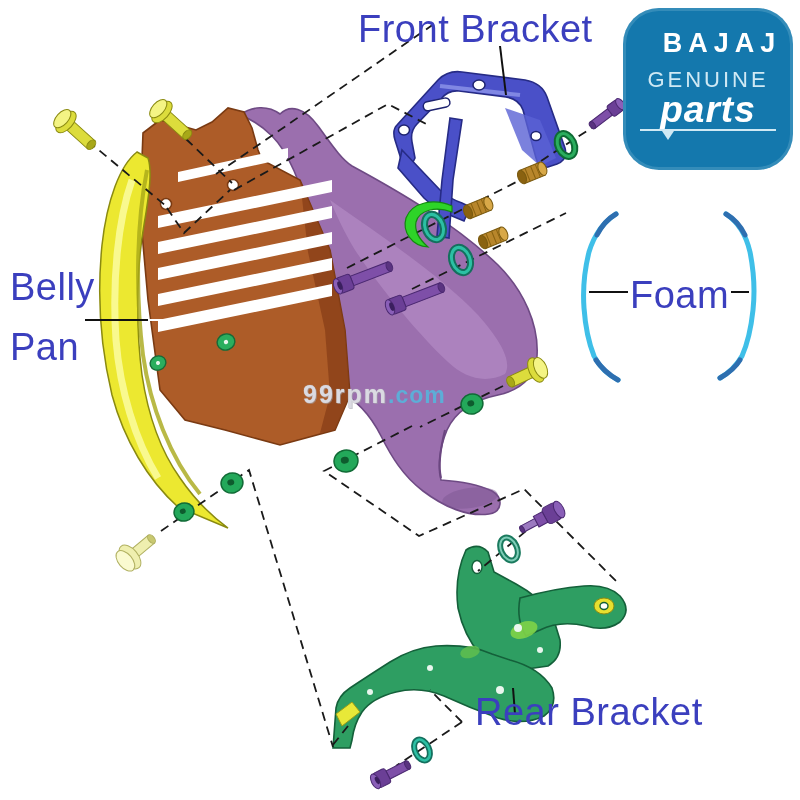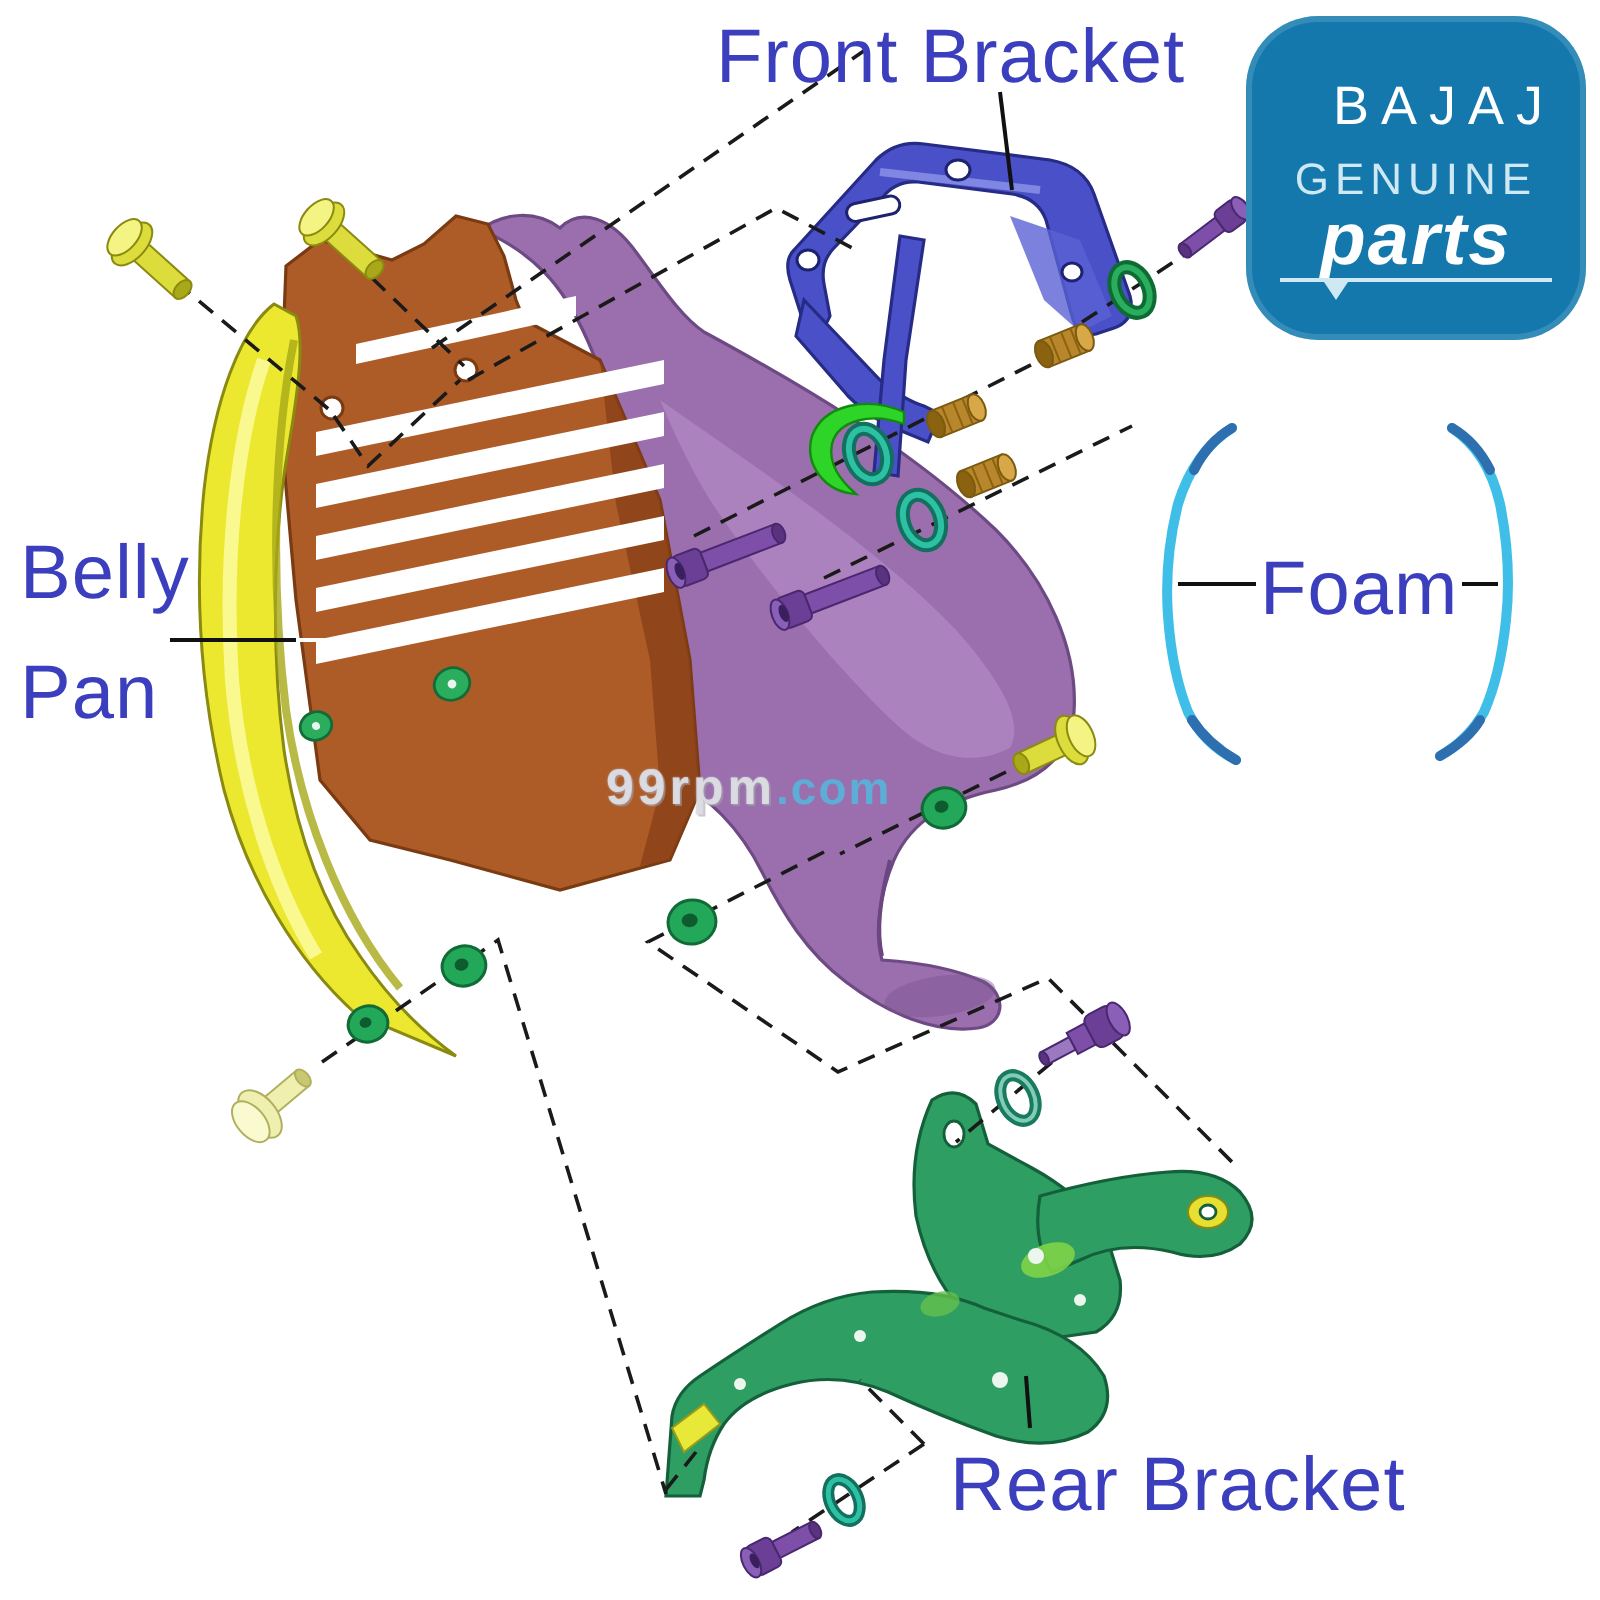--- a/index.html
+++ b/index.html
@@ -7,21 +7,21 @@
           font-family:"Liberation Sans", sans-serif;}
   svg{position:absolute;left:0;top:0;}
   .lbl{position:absolute;color:#3B3FBE;font-size:38px;font-weight:400;white-space:nowrap;
        letter-spacing:0.5px;line-height:1;}
   .watermark{position:absolute;left:303px;top:380px;font-weight:bold;white-space:nowrap;}
   .wm-name{font-size:25px;color:rgba(225,225,232,0.85);
            text-shadow:0 0 1px #b9b9c0, 1px 1px 0 rgba(160,160,168,0.55);letter-spacing:2px;}
   .wm-tld{font-size:23px;color:rgba(72,193,228,0.75);letter-spacing:1px;}
   .logo{position:absolute;left:623px;top:8px;width:170px;height:162px;background:#1478AD;
         border-radius:36px;text-align:center;box-shadow:inset 0 0 0 3px rgba(200,235,245,0.18);}
-  .logo-brand{margin-top:30px;color:#ffffff;font-size:27px;font-weight:normal;letter-spacing:6px;padding-left:28px;}
+  .logo-brand{margin-top:20px;color:#ffffff;font-size:27px;font-weight:bold;letter-spacing:6px;padding-left:28px;}
   .logo-genuine{margin-top:8px;color:#CFE9F4;font-size:22px;font-weight:400;letter-spacing:3px;}
   .logo-parts{margin-top:-4px;color:#ffffff;font-size:37px;font-weight:bold;letter-spacing:1px;font-style:italic;}
   .logo-rule{position:relative;margin:0 auto;margin-top:-2px;width:136px;
              border-top:2.5px solid #CFE9F4;}
   .logo-arrow{position:absolute;left:22px;top:0px;width:0;height:0;
               border-top:9px solid #CFE9F4;border-left:6px solid transparent;
               border-right:6px solid transparent;}
 </style>
 </head>
 <body>
@@ -267,21 +267,21 @@
     <rect x="10" y="-3.5" width="16" height="7" fill="#9B79C0" stroke="#4A2870" stroke-width="1"></rect>
     <ellipse cx="26" cy="0" rx="2" ry="3.5" fill="#5A3380" stroke="#4A2870" stroke-width="1"></ellipse>
   </g>
 
 </svg>
 
 <div class="lbl" style="left:10px;top:268px;">Belly</div>
 <div class="lbl" style="left:358px;top:10px;">Front Bracket</div>
 <div class="lbl" style="left:10px;top:328px;">Pan</div>
 <div class="lbl" style="left:630px;top:276px;text-align:right;">Foam</div>
-<div class="lbl" style="left:475px;top:724px;">Rear Bracket</div>
+<div class="lbl" style="left:475px;top:693px;">Rear Bracket</div>
 
 <div class="watermark">
   <span class="wm-name">99rpm</span><span class="wm-tld">.com</span>
 </div>
 
 <div class="logo">
   <div class="logo-brand">BAJAJ</div>
   <div class="logo-genuine">GENUINE</div>
   <div class="logo-parts">parts</div>
   <div class="logo-rule">

